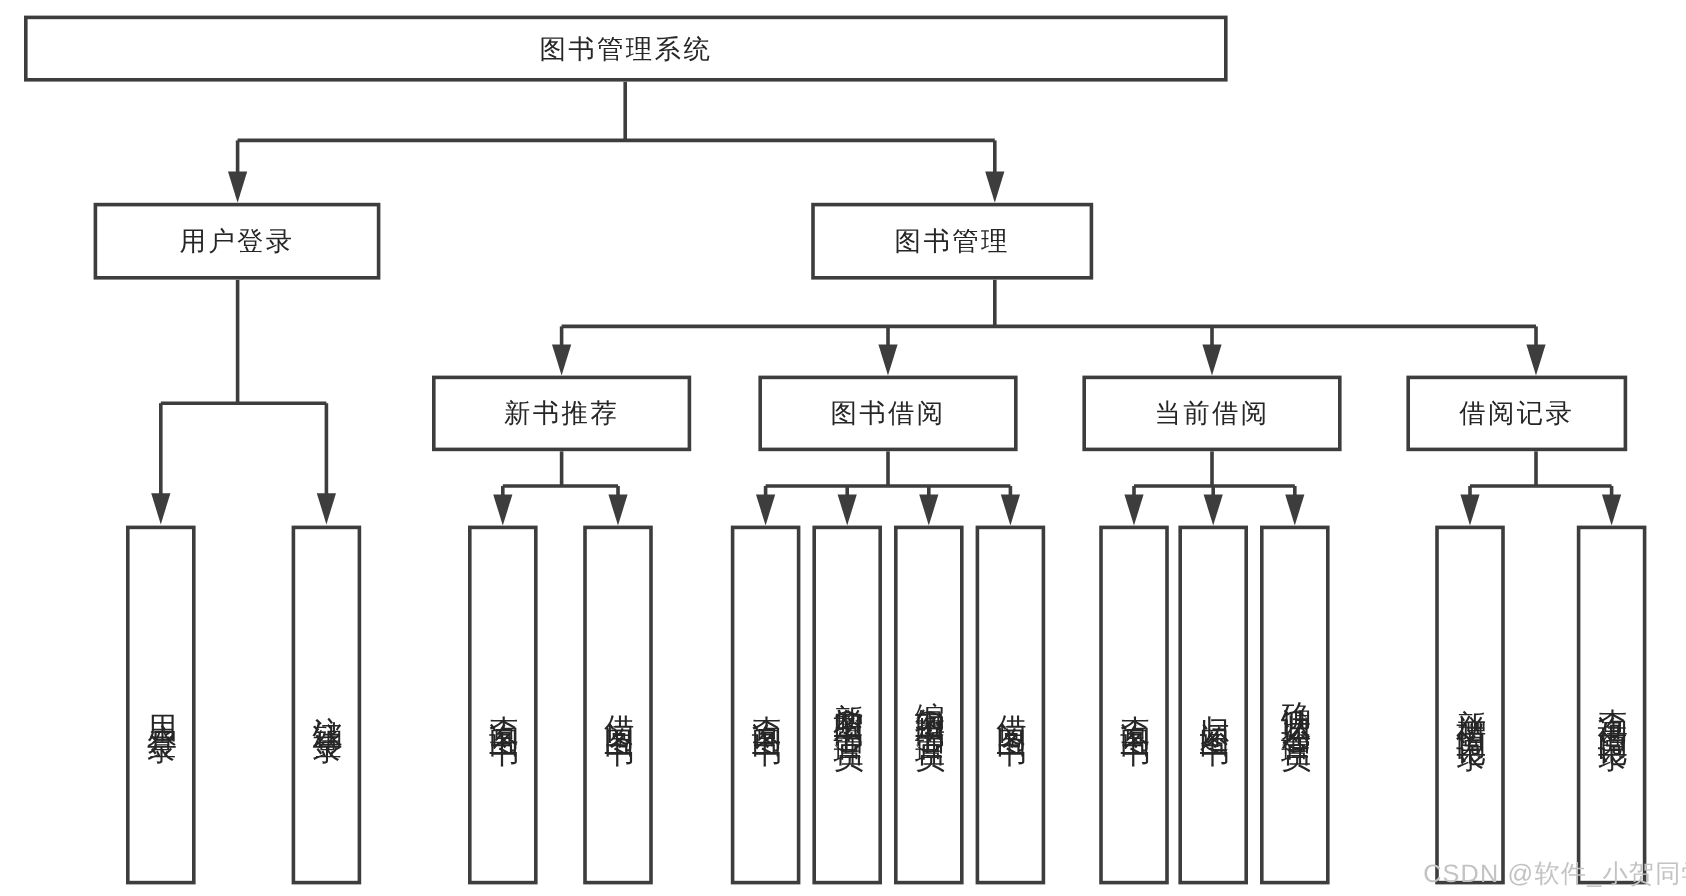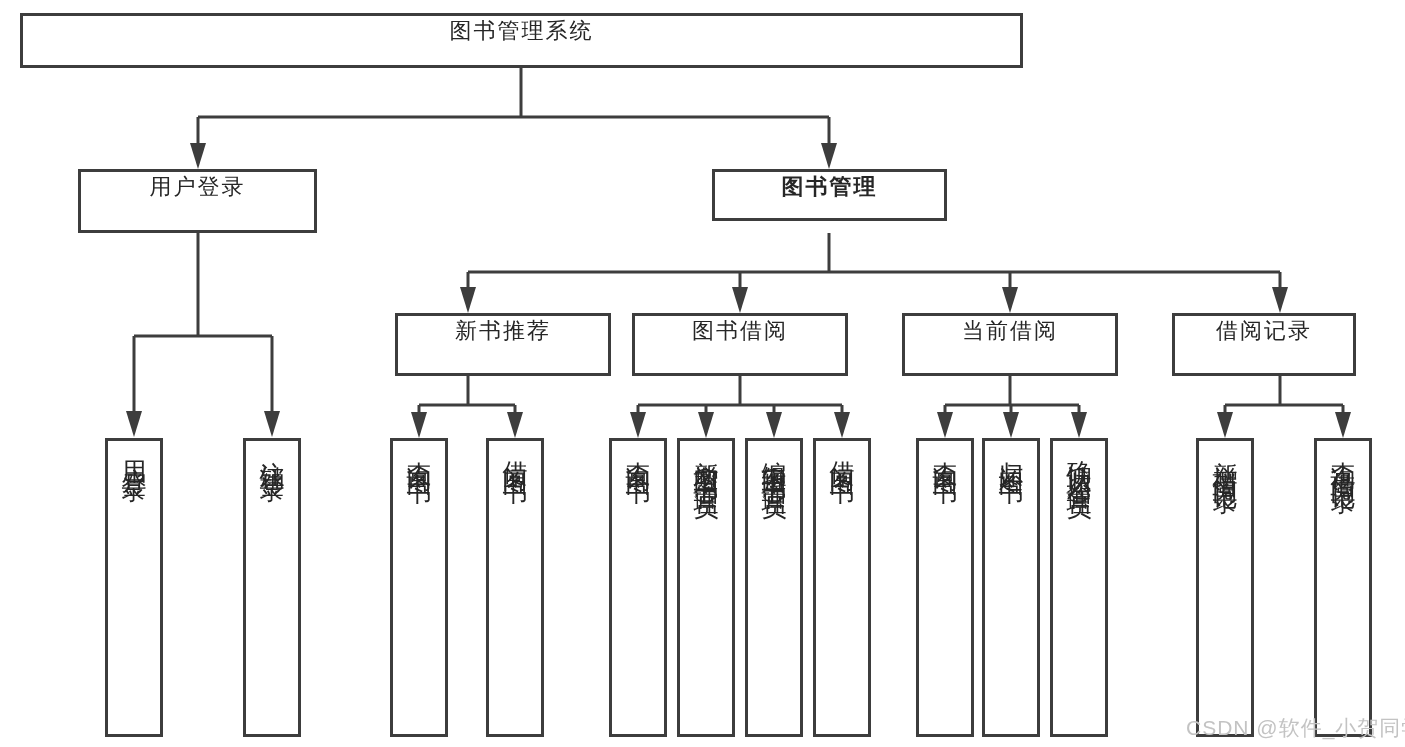--- a/index.html
+++ b/index.html
@@ -6,21 +6,21 @@
   html,body { background:#ffffff; }
   body { font-family:"Liberation Sans", sans-serif; }
   .stage {
     position:relative; width:1405px; height:747px;
     background:var(--bg,#ffffff); overflow:hidden;
     color:var(--text,#262626);
   }
   .node {
     position:absolute; background:#ffffff;
     border:3px solid var(--line,#3d3d3d);
-    display:flex; align-items:flex-start; justify-content:center;
+    display:flex; align-items:center; justify-content:center;
   }
   .h-label { font-size:22px; letter-spacing:2px; white-space:nowrap; }
   .v-text {
     writing-mode:vertical-rl; text-orientation:mixed;
     font-size:25px; line-height:1; letter-spacing:6px; white-space:nowrap;
   }
   .connectors {
     position:absolute; left:0; top:0;
     color:var(--line,#3d3d3d);
   }
@@ -99,25 +99,25 @@
     <polygon points="1335,412 1351,412 1343,438"></polygon>
   </svg>
 
   <div class="node" style="left:20px; top:13px; width:1003px; height:55px;">
     <span class="h-label">图书管理系统</span>
   </div>
 
   <div class="node" style="left:78px; top:169px; width:239px; height:64px;">
     <span class="h-label">用户登录</span>
   </div>
-  <div class="node" style="left:712px; top:169px; width:235px; height:52px;font-weight:bold;">
+  <div class="node" style="left:676px; top:169px; width:235px; height:64px;">
     <span class="h-label">图书管理</span>
   </div>
 
-  <div class="node" style="left:360px; top:313px; width:216px; height:63px;margin-left:35px;">
+  <div class="node" style="left:360px; top:313px; width:216px; height:63px;">
     <span class="h-label">新书推荐</span>
   </div>
   <div class="node" style="left:902px; top:313px; width:216px; height:63px;">
     <span class="h-label">当前借阅</span>
   </div>
   <div class="node" style="left:632px; top:313px; width:216px; height:63px;">
     <span class="h-label">图书借阅</span>
   </div>
   <div class="node" style="left:1172px; top:313px; width:184px; height:63px;">
     <span class="h-label">借阅记录</span>

